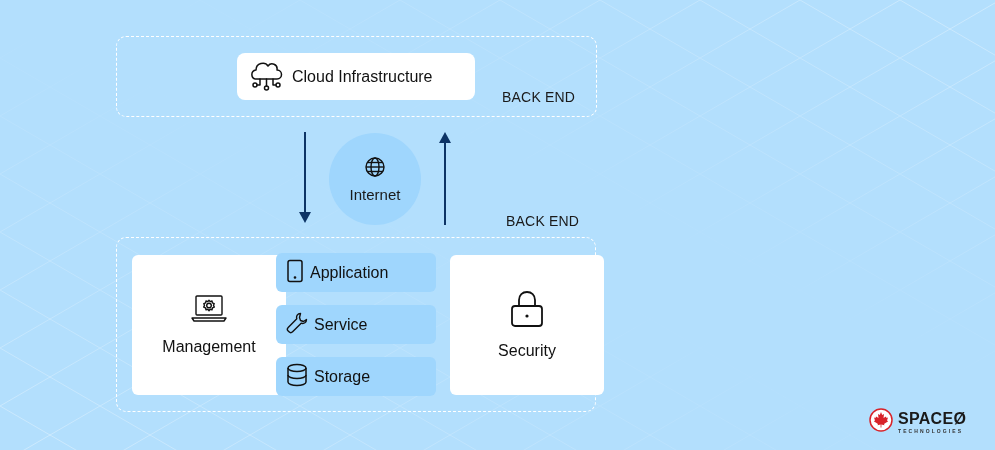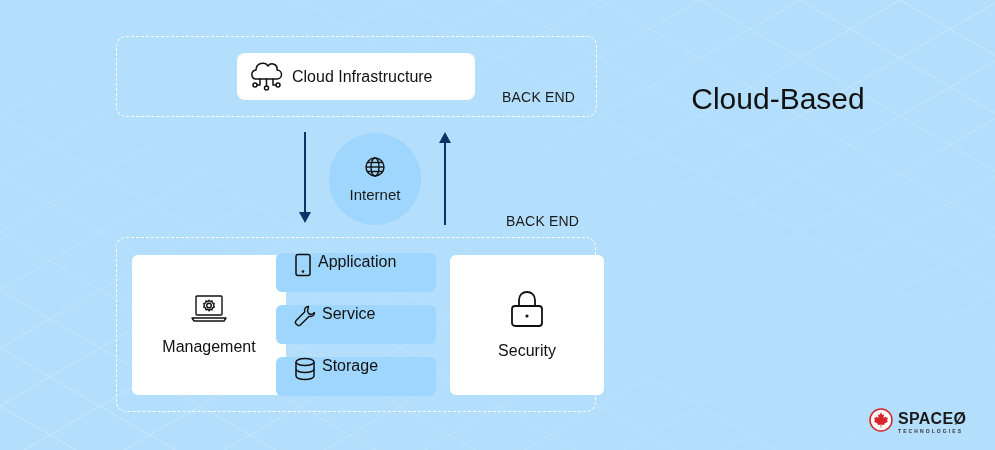--- a/index.html
+++ b/index.html
@@ -54,21 +54,21 @@
       background: #fff; border-radius: 6px;
       display: flex; flex-direction: column; align-items: center; justify-content: center; gap: 10px;
     }
     #mgmt-card { left: 132px; }
     #sec-card  { left: 450px; }
     .side-card .label { font-size: 16px; font-weight: 500; color: #111; }
 
     .pill {
       position: absolute; left: 276px; width: 160px; height: 39px;
       background: #9fd6fd; border-radius: 6px;
-      display: flex; padding-left: 18px; gap: 6px;
+      display: flex; align-items: center; padding-left: 10px; gap: 6px;
     }
     .pill .label { font-size: 16px; font-weight: 500; color: #111; }
     #pill-app { top: 253px; }
     #pill-svc { top: 305px; }
     #pill-sto { top: 357px; }
 
     .title {
       position: absolute; left: 640px; top: 76px; width: 276px;
       text-align: center;
       font-size: 30px; line-height: 45px; color: #111; font-weight: 400;
@@ -200,21 +200,20 @@
     <svg width="34" height="38" viewBox="0 0 34 38" fill="none" stroke="#111" stroke-width="1.8" stroke-linejoin="round">
       <path d="M9 16 V10 C9 5 12.5 2 17 2 C21.5 2 25 5 25 10 V16"></path>
       <rect x="2" y="16" width="30" height="20" rx="3"></rect>
       <circle cx="17" cy="26" r="1.6" fill="#111" stroke="none"></circle>
     </svg>
   </span>
   <span class="label">Security</span>
 </div>
 
 <div class="title">
-  <span>Cloud-Based</span>
 </div>
 
 <div class="logo">
   <span>
     <svg width="24" height="24" viewBox="0 0 24 24">
       <circle cx="12" cy="12" r="11" fill="#fff" stroke="#d8232a" stroke-width="1.5"></circle>
       <path fill="#d8232a" d="M12 4 L13.2 7 L15 6 L14.5 10 L17 8.5 L17.5 10 L19 9.6 L18 12.5 L19.2 13.2 L15 16 L15.5 17.2 L12.4 16.6 L12.4 19.5 L11.6 19.5 L11.6 16.6 L8.5 17.2 L9 16 L4.8 13.2 L6 12.5 L5 9.6 L6.5 10 L7 8.5 L9.5 10 L9 6 L10.8 7 Z"></path>
     </svg>
   </span>
   <span class="text">

